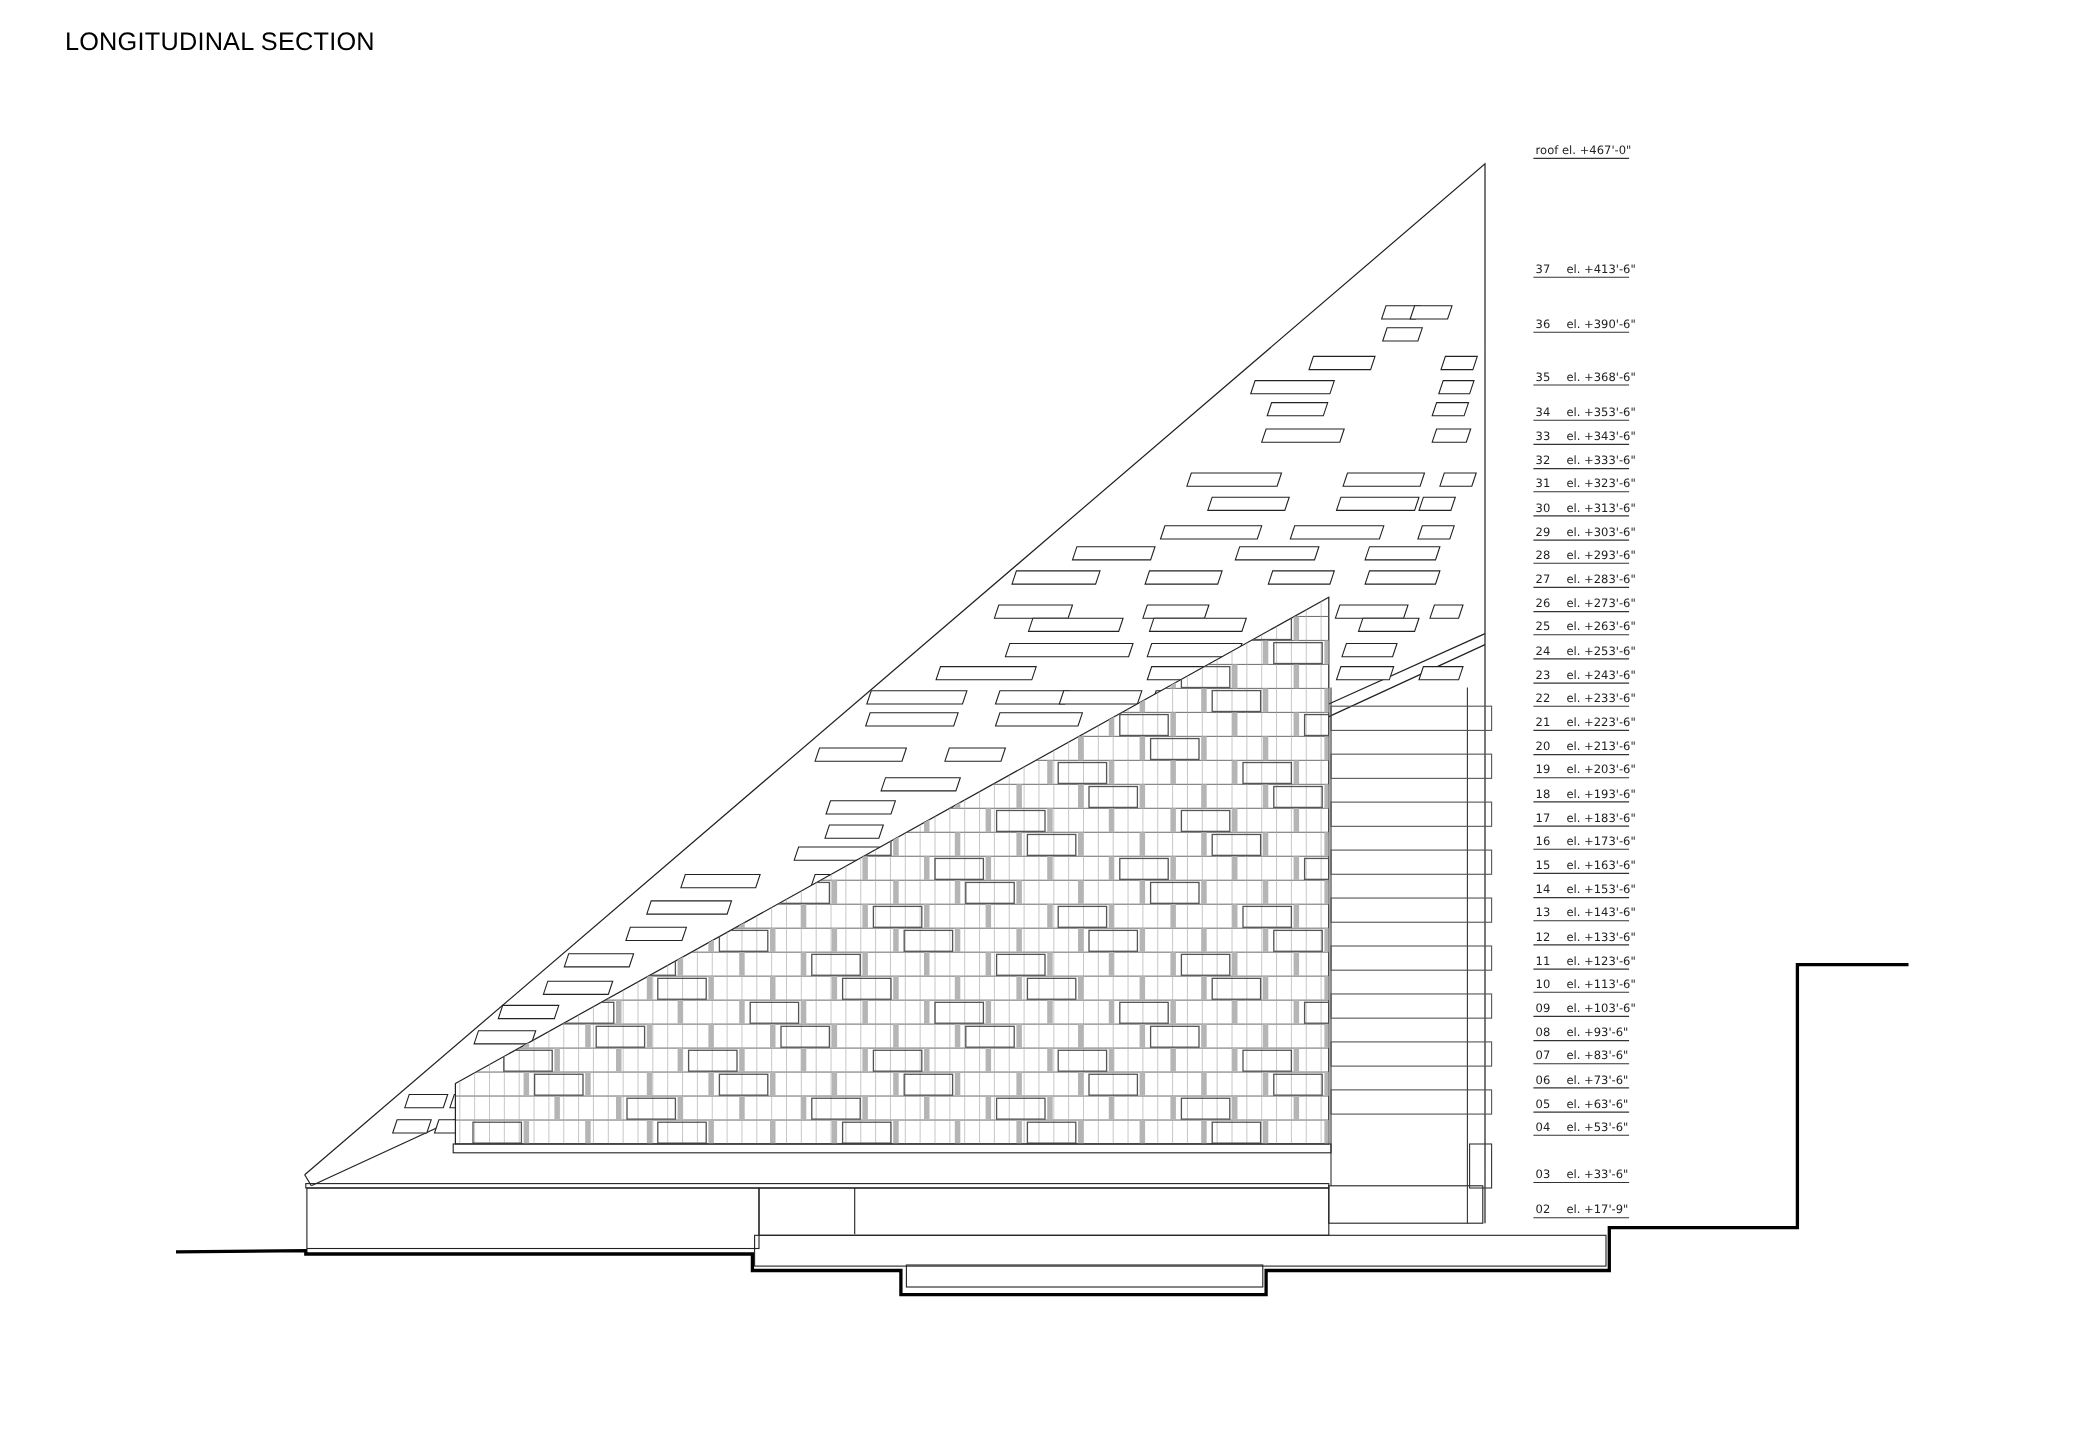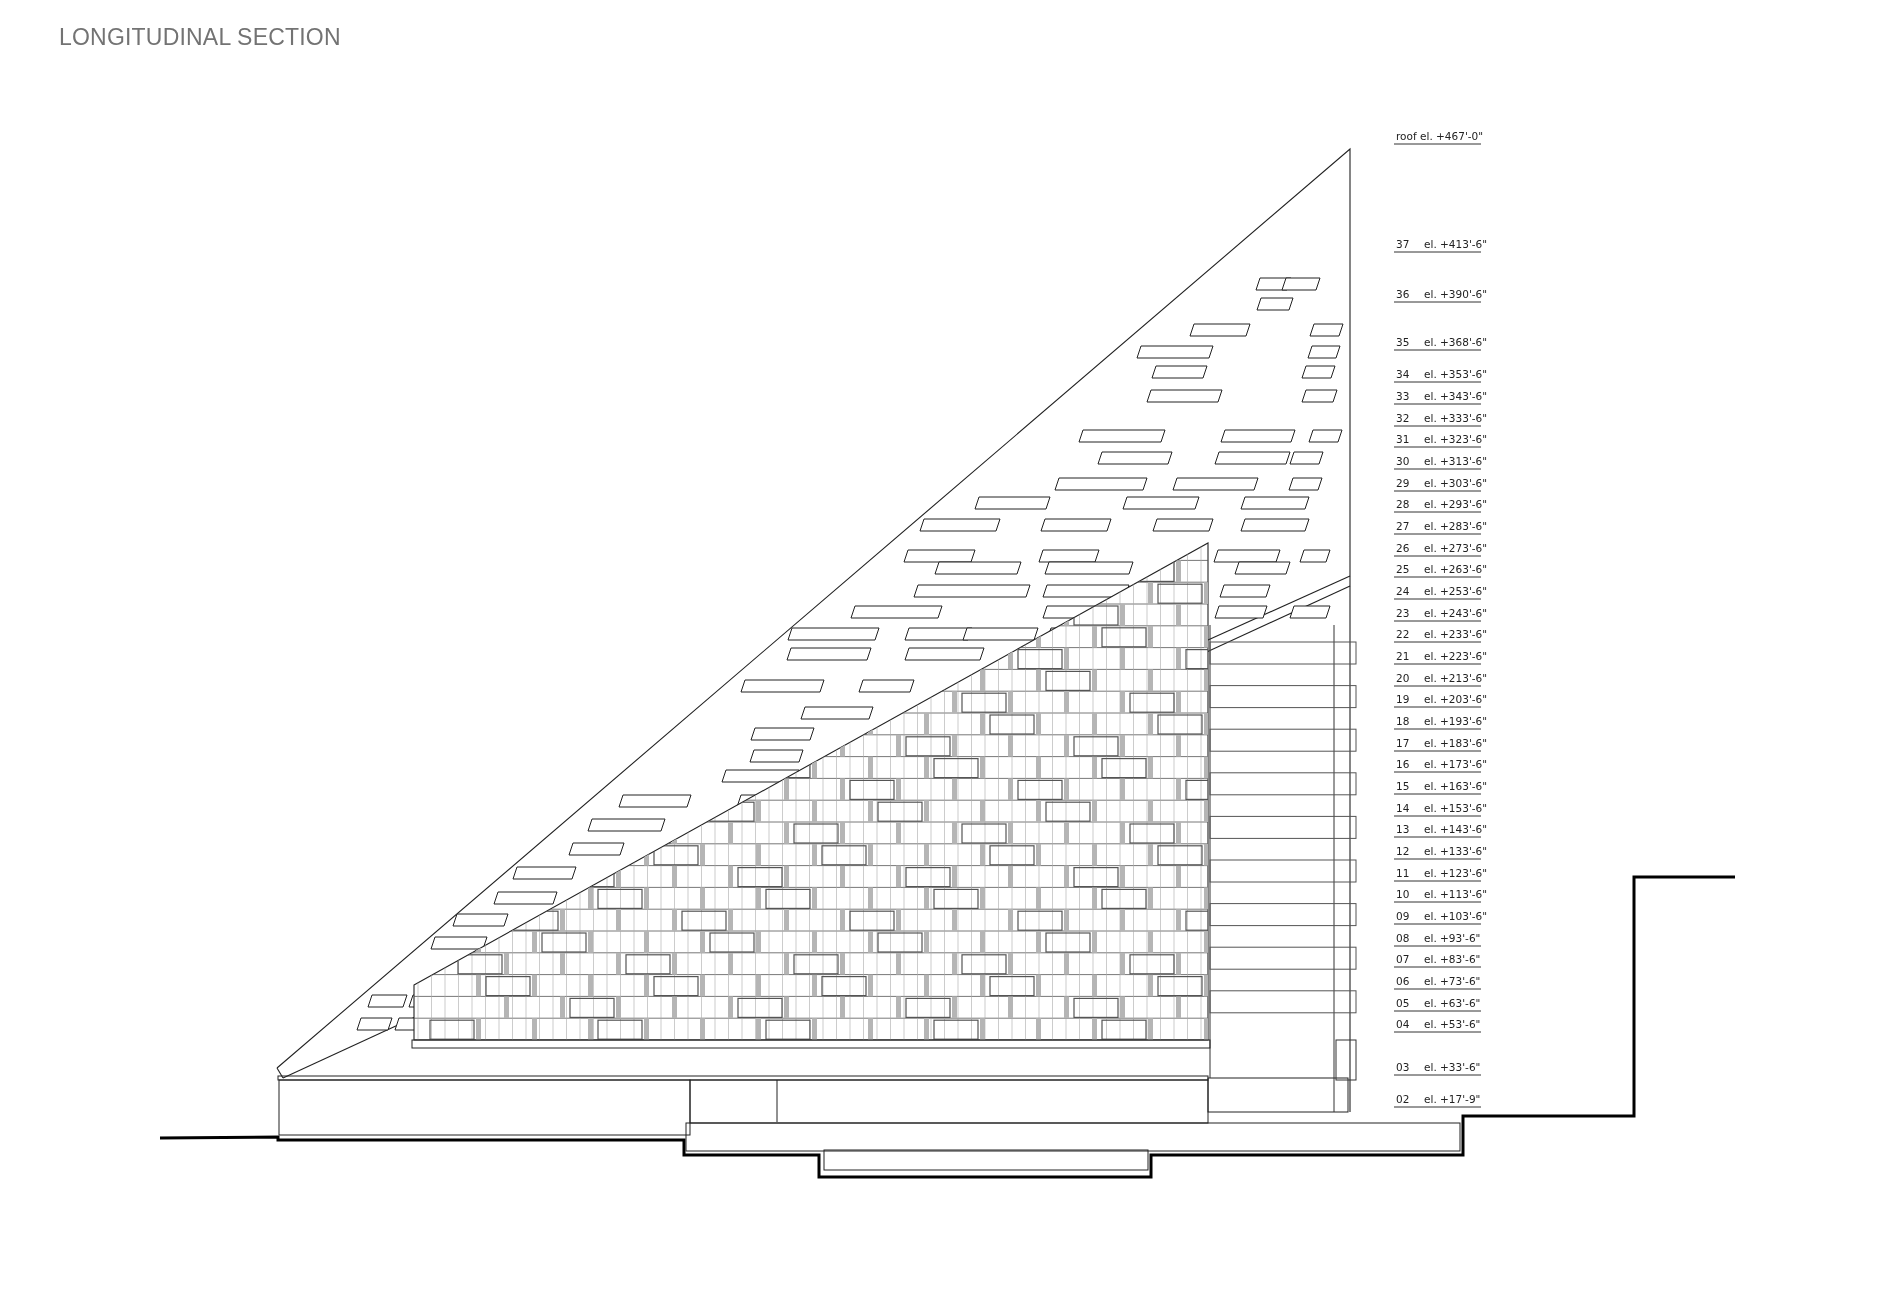--- a/index.html
+++ b/index.html
@@ -1,17 +1,17 @@
 <!DOCTYPE html>
 <html><head>
 <meta charset="utf-8">
 <style>
   html,body{margin:0;padding:0;background:#ffffff;}
   body{width:1889px;height:1299px;position:relative;overflow:hidden;font-family:"Liberation Sans",sans-serif;}
-  #title{position:absolute;left:59px;top:24px;font-family:"Liberation Sans",sans-serif;font-size:23px;color:#737373;letter-spacing:0.2px;}
+  #title{position:absolute;left:59px;top:24px;font-family:"Liberation Sans",sans-serif;font-size:23px;color:#000000;letter-spacing:0.2px;}
   svg#drawing{position:absolute;left:0;top:0;}
   .lvl text{font-family:"DejaVu Sans",sans-serif;font-size:10.5px;fill:#222;}
 </style>
 </head>
 <body>
 
 <div id="title">LONGITUDINAL SECTION</div>
 
 <svg id="drawing" width="1889" height="1299" viewBox="0 0 1889 1299" xmlns="http://www.w3.org/2000/svg">
 

